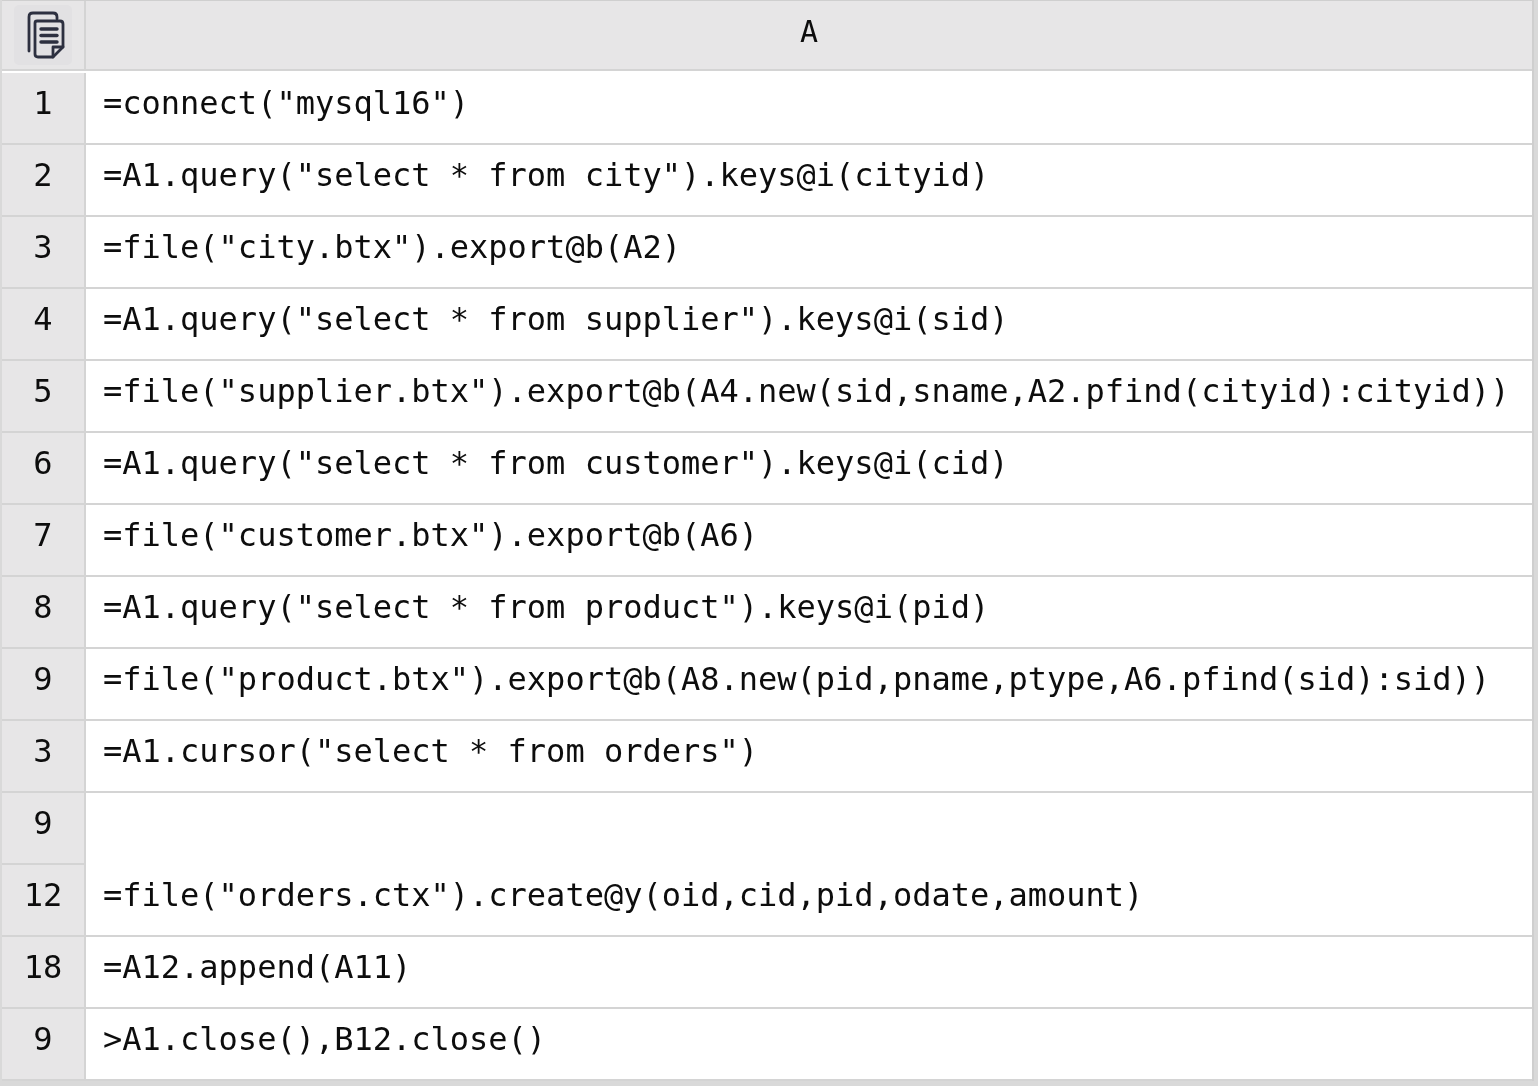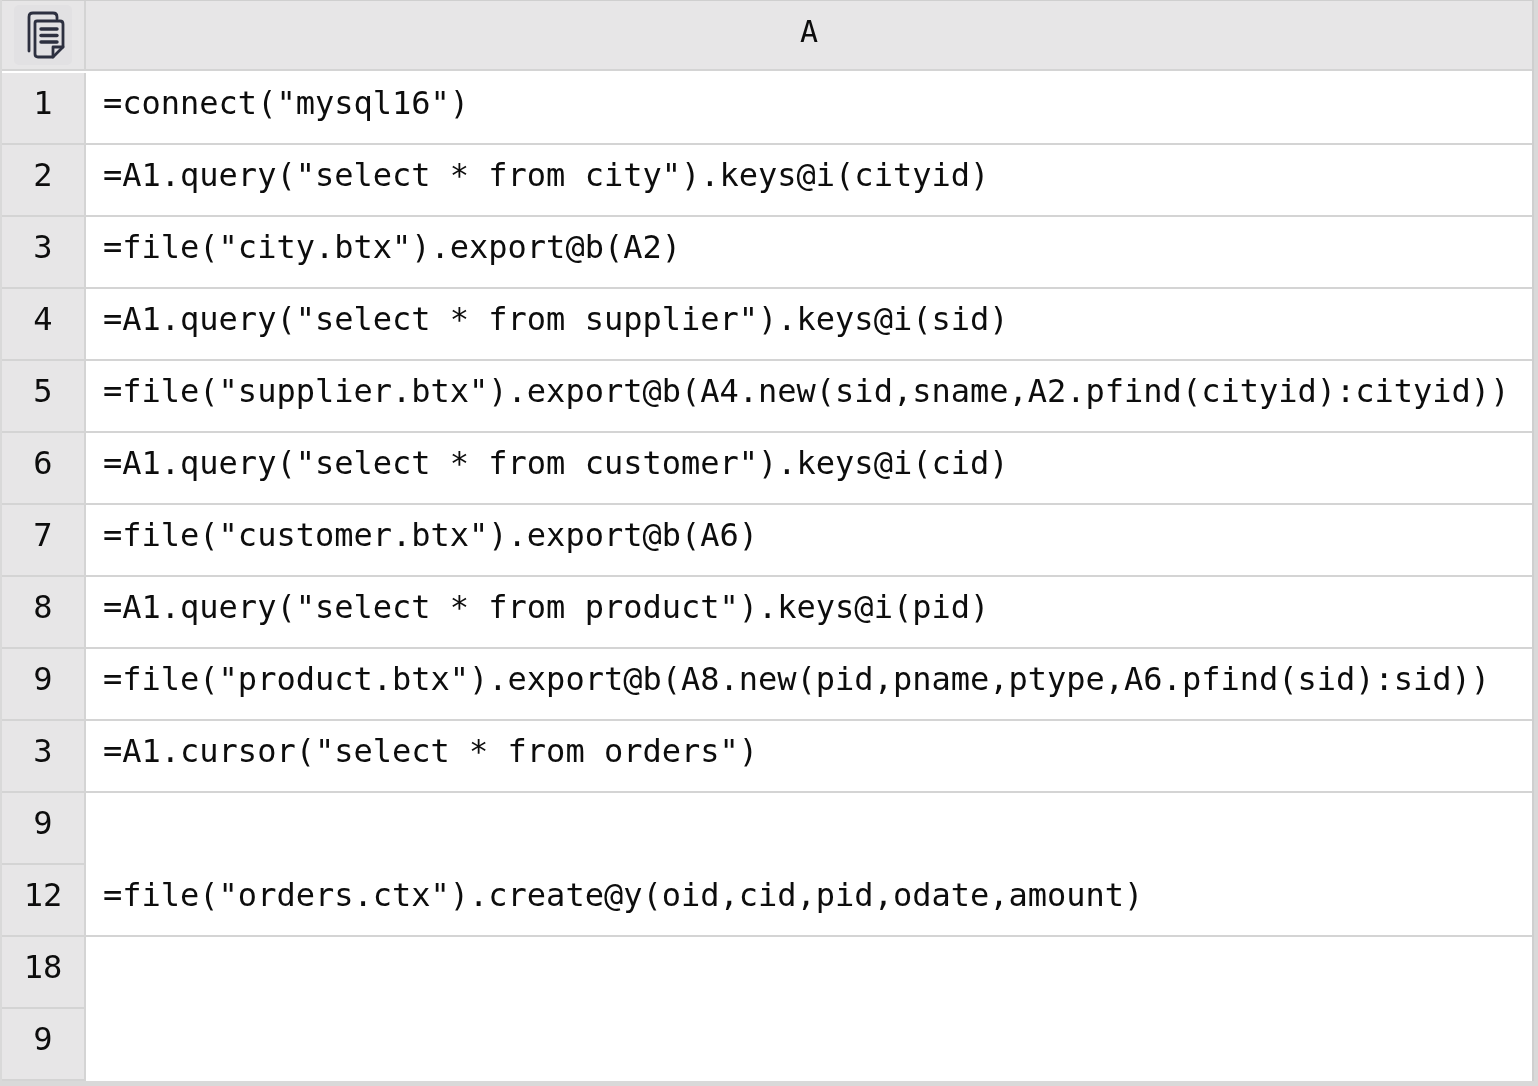--- a/index.html
+++ b/index.html
@@ -138,16 +138,18 @@
 
   <div class="row-num">3</div>
   <div class="cell">=A1.cursor("select * from orders")</div>
 
   <div class="row-num">9</div>
 
   <div class="row-num">12</div>
   <div class="cell">=file("orders.ctx").create@y(oid,cid,pid,odate,amount)</div>
 
   <div class="row-num">18</div>
+  <div class="cell">=A12.append(A11)</div>
 
   <div class="row-num">9</div>
+  <div class="cell">&gt;A1.close(),B12.close()</div>
 </div>
 </div>
 
 </body></html>

